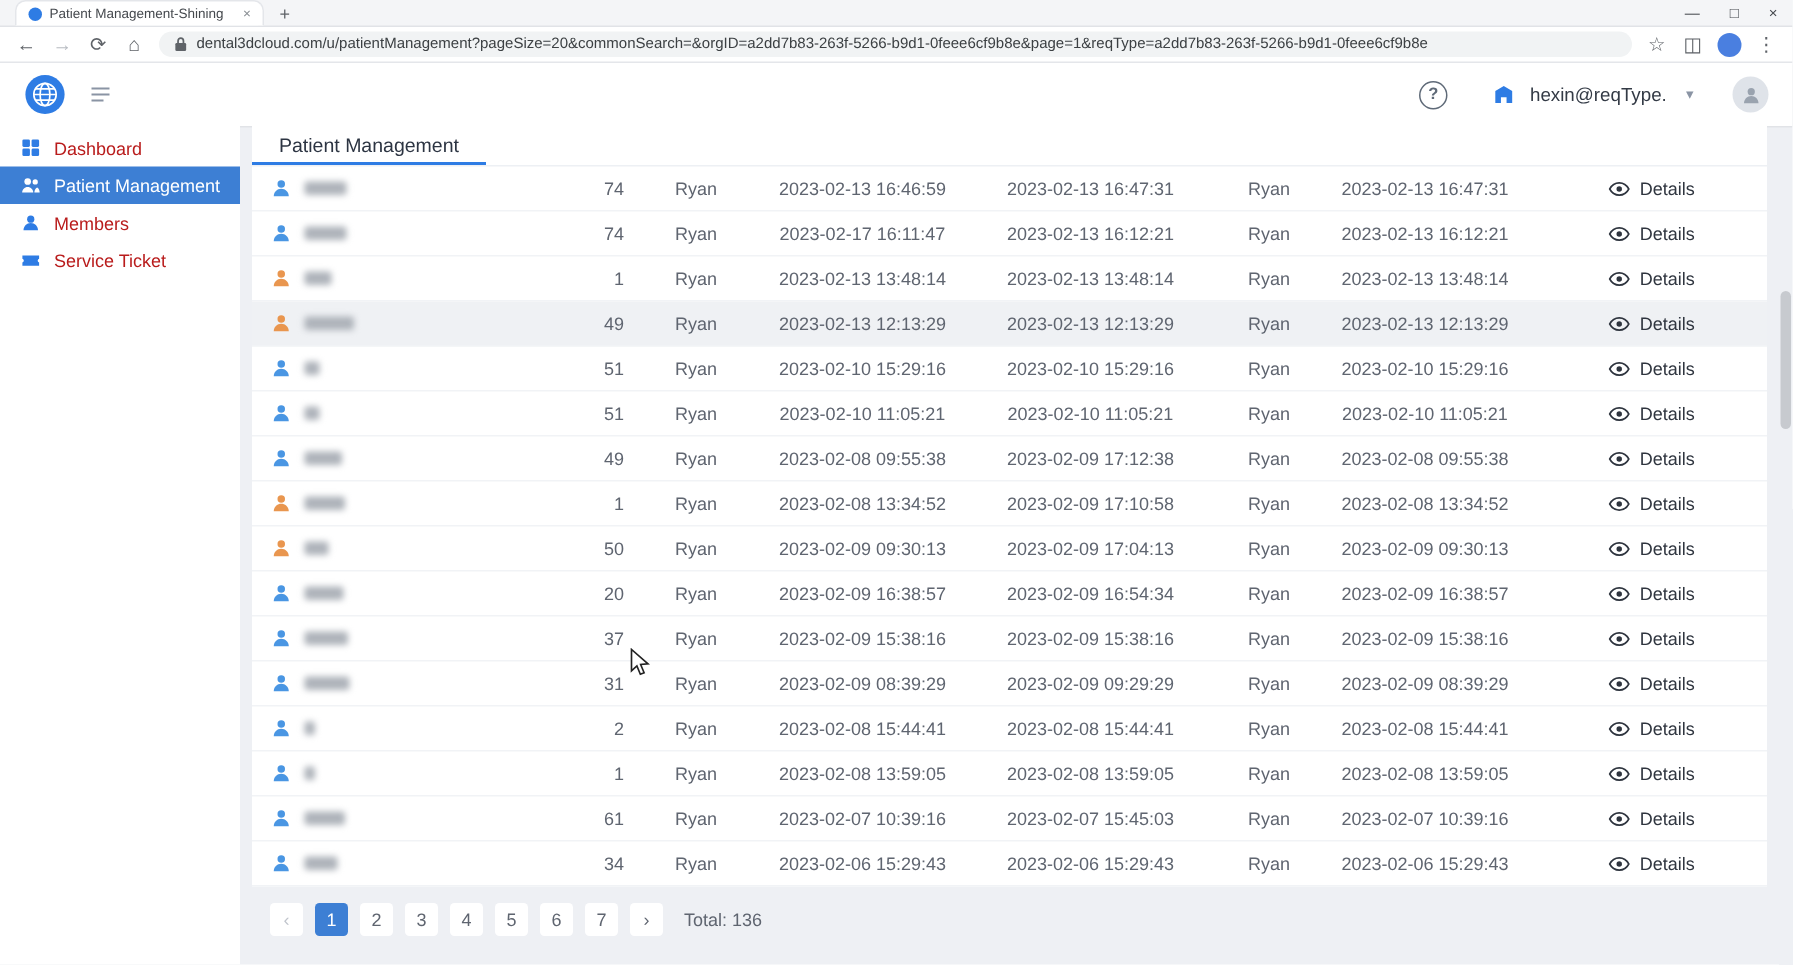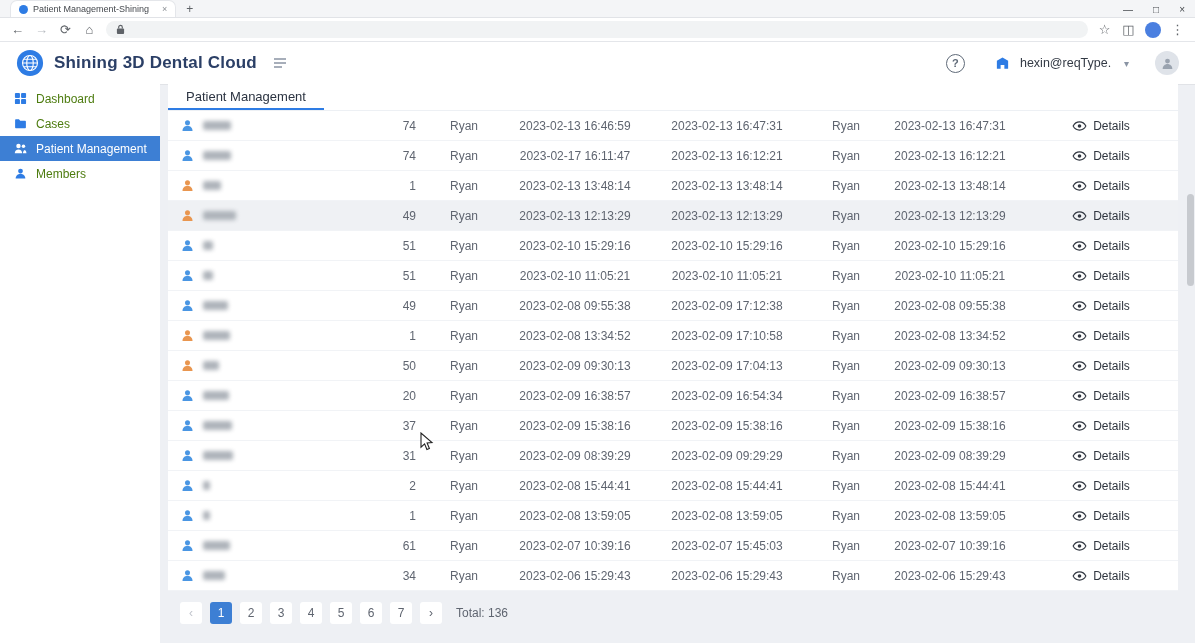--- a/index.html
+++ b/index.html
@@ -38,21 +38,21 @@
   .help{width:17px;height:17px;border:1.5px solid #5f6a78;border-radius:50%;color:#5f6a78;
     font-size:11px;font-weight:bold;display:flex;align-items:center;justify-content:center;margin-right:20px;flex:none;}
   .org-ic{color:var(--accent-icon,#2e7ce4);display:flex;flex:none;}
   .account{font-size:12.5px;color:#333a45;max-width:92px;white-space:nowrap;overflow:hidden;}
   .caret{color:#8a94a4;font-size:10px;margin:0 16px 0 2px;}
   .h-avatar{width:24px;height:24px;border-radius:50%;background:#dfe3e9;display:flex;
     align-items:center;justify-content:center;color:#9aa3af;flex:none;}
   
   .sidebar{position:absolute;top:84px;left:0;bottom:0;width:160px;background:#fff;padding-top:2px;box-sizing:border-box;}
   .s-item{height:25px;display:flex;align-items:center;gap:9px;padding-left:14px;font-size:12px;
-    color:#4d7c0f;cursor:pointer;}
+    color:#b91c1c;cursor:pointer;}
   .s-ic{color:var(--accent-icon,#2e7ce4);display:flex;flex:none;}
   .s-item.active{background:var(--accent,#3d7fd4);color:#fff;}
   .s-item.active .s-ic{color:#fff;}
   
   .main{position:absolute;top:84px;left:168px;width:1010px;background:#fff;}
   .tabbar{height:27px;display:flex;border-bottom:1px solid #edf0f4;box-sizing:border-box;}
   .mtab{padding:0 18px;display:flex;align-items:center;font-size:13px;color:#2c3442;
     border-bottom:2px solid var(--accent-icon,#2e7ce4);box-sizing:border-box;cursor:pointer;}
   .trow{display:grid;grid-template-columns:212px 36px 96px 126px 178px 60px 148px 154px;height:30px;
     align-items:center;font-size:12px;color:#5f6570;border-bottom:1px solid #f1f3f6;box-sizing:border-box;}
@@ -101,39 +101,39 @@
   <span class="navic dim">→</span>
   <span class="navic">⟳</span>
   <span class="navic">⌂</span>
   <div class="omnibox">
     <span class="lock">
       <svg width="9" height="11" viewBox="0 0 10 12">
           <rect x="1" y="5" width="8" height="6" rx="1" fill="currentColor"></rect>
           <path d="M3 5V3.5a2 2 0 0 1 4 0V5" fill="none" stroke="currentColor" stroke-width="1.3"></path>
         </svg>
     </span>
+    <span class="url">dental3dcloud.com/u/patientManagement?pageSize=20&amp;commonSearch=&amp;orgID=a2dd7b83-263f-5266-b9d1-0feee6cf9b8e&amp;page=1&amp;reqType=a2dd7b83-263f-5266-b9d1-0feee6cf9b8e</span>
   </div>
   <span class="navic">☆</span>
   <span class="navic">◫</span>
   <span class="bavatar"></span>
   <span class="navic">⋮</span>
 </div>
 
 <div class="appheader">
   <span class="logo">
     <svg width="28" height="28" viewBox="0 0 30 30">
         <circle cx="15" cy="15" r="14" fill="#2e7ce4"></circle>
         <g stroke="#fff" fill="none" stroke-width="1.2">
           <circle cx="15" cy="15" r="8"></circle>
           <ellipse cx="15" cy="15" rx="3.5" ry="8"></ellipse>
           <path d="M7 15h16M8.5 11h13M8.5 19h13"></path>
         </g>
       </svg>
   </span>
-  <span class="apptitle">Shining 3D Dental Cloud</span>
   <span class="collapse-ic">
     <svg width="14" height="14" viewBox="0 0 14 14">
         <path d="M1 3h12M1 7h12M1 11h8" stroke="currentColor" stroke-width="1.4" fill="none"></path>
       </svg>
   </span>
   <span class="spacer"></span>
   <span class="help">?</span>
   <span class="org-ic">
     <svg width="15" height="14" viewBox="0 0 16 14" fill="currentColor">
         <path d="M2 13V4.5L8 1l6 3.5V13h-4V9H6v4z"></path>
@@ -154,47 +154,47 @@
     <span class="s-ic">
         <svg width="13" height="13" viewBox="0 0 14 14" fill="currentColor">
           <rect x="1" y="1" width="5.4" height="5.4" rx="1"></rect>
           <rect x="7.6" y="1" width="5.4" height="5.4" rx="1"></rect>
           <rect x="1" y="7.6" width="5.4" height="5.4" rx="1"></rect>
           <rect x="7.6" y="7.6" width="5.4" height="5.4" rx="1"></rect>
         </svg>
       </span>
     <span>Dashboard</span>
   </div>
-  <div class="s-item">
-    <span class="s-ic">
-        <svg width="13" height="13" viewBox="0 0 14 14" fill="currentColor">
-          <path d="M1.2 3.2c0-.4.3-.8.8-.8h3.3l1.4 1.7h5.3c.5 0 .8.4.8.8v6.3c0 .5-.3.8-.8.8H2c-.5 0-.8-.3-.8-.8z"></path>
-        </svg>
-      </span>
-    <span>Cases</span>
-  </div>
   <div class="s-item active">
     <span class="s-ic">
         <svg width="13" height="13" viewBox="0 0 14 14" fill="currentColor">
           <circle cx="4.8" cy="4.3" r="2.4"></circle>
           <path d="M.8 12.2c0-2.2 1.8-4 4-4s4 1.8 4 4z"></path>
           <circle cx="10.2" cy="4.6" r="1.9"></circle>
           <path d="M9.6 12.2c0-1.6.8-3 2-3.6 1.1.6 1.8 2 1.8 3.6z"></path>
         </svg>
       </span>
     <span>Patient Management</span>
   </div>
   <div class="s-item">
     <span class="s-ic">
         <svg width="13" height="13" viewBox="0 0 14 14" fill="currentColor">
           <circle cx="7" cy="4.4" r="2.6"></circle>
           <path d="M1.8 12.4c0-2.9 2.3-5.2 5.2-5.2s5.2 2.3 5.2 5.2z"></path>
         </svg>
       </span>
     <span>Members</span>
+  </div>
+  <div class="s-item">
+    <span class="s-ic">
+        <svg width="13" height="13" viewBox="0 0 14 14" fill="currentColor">
+          <path d="M1 3.6h12v2.3a1.4 1.4 0 0 0 0 2.7v2.3H1V8.6a1.4 1.4 0 0 0 0-2.7z"></path>
+        </svg>
+      </span>
+    <span>Service Ticket</span>
   </div>
 </div>
 
 <div class="main">
   <div class="tabbar">
     <div class="mtab">Patient Management</div>
   </div>
   <div>
       <div class="trow">
     <div class="c-name">

